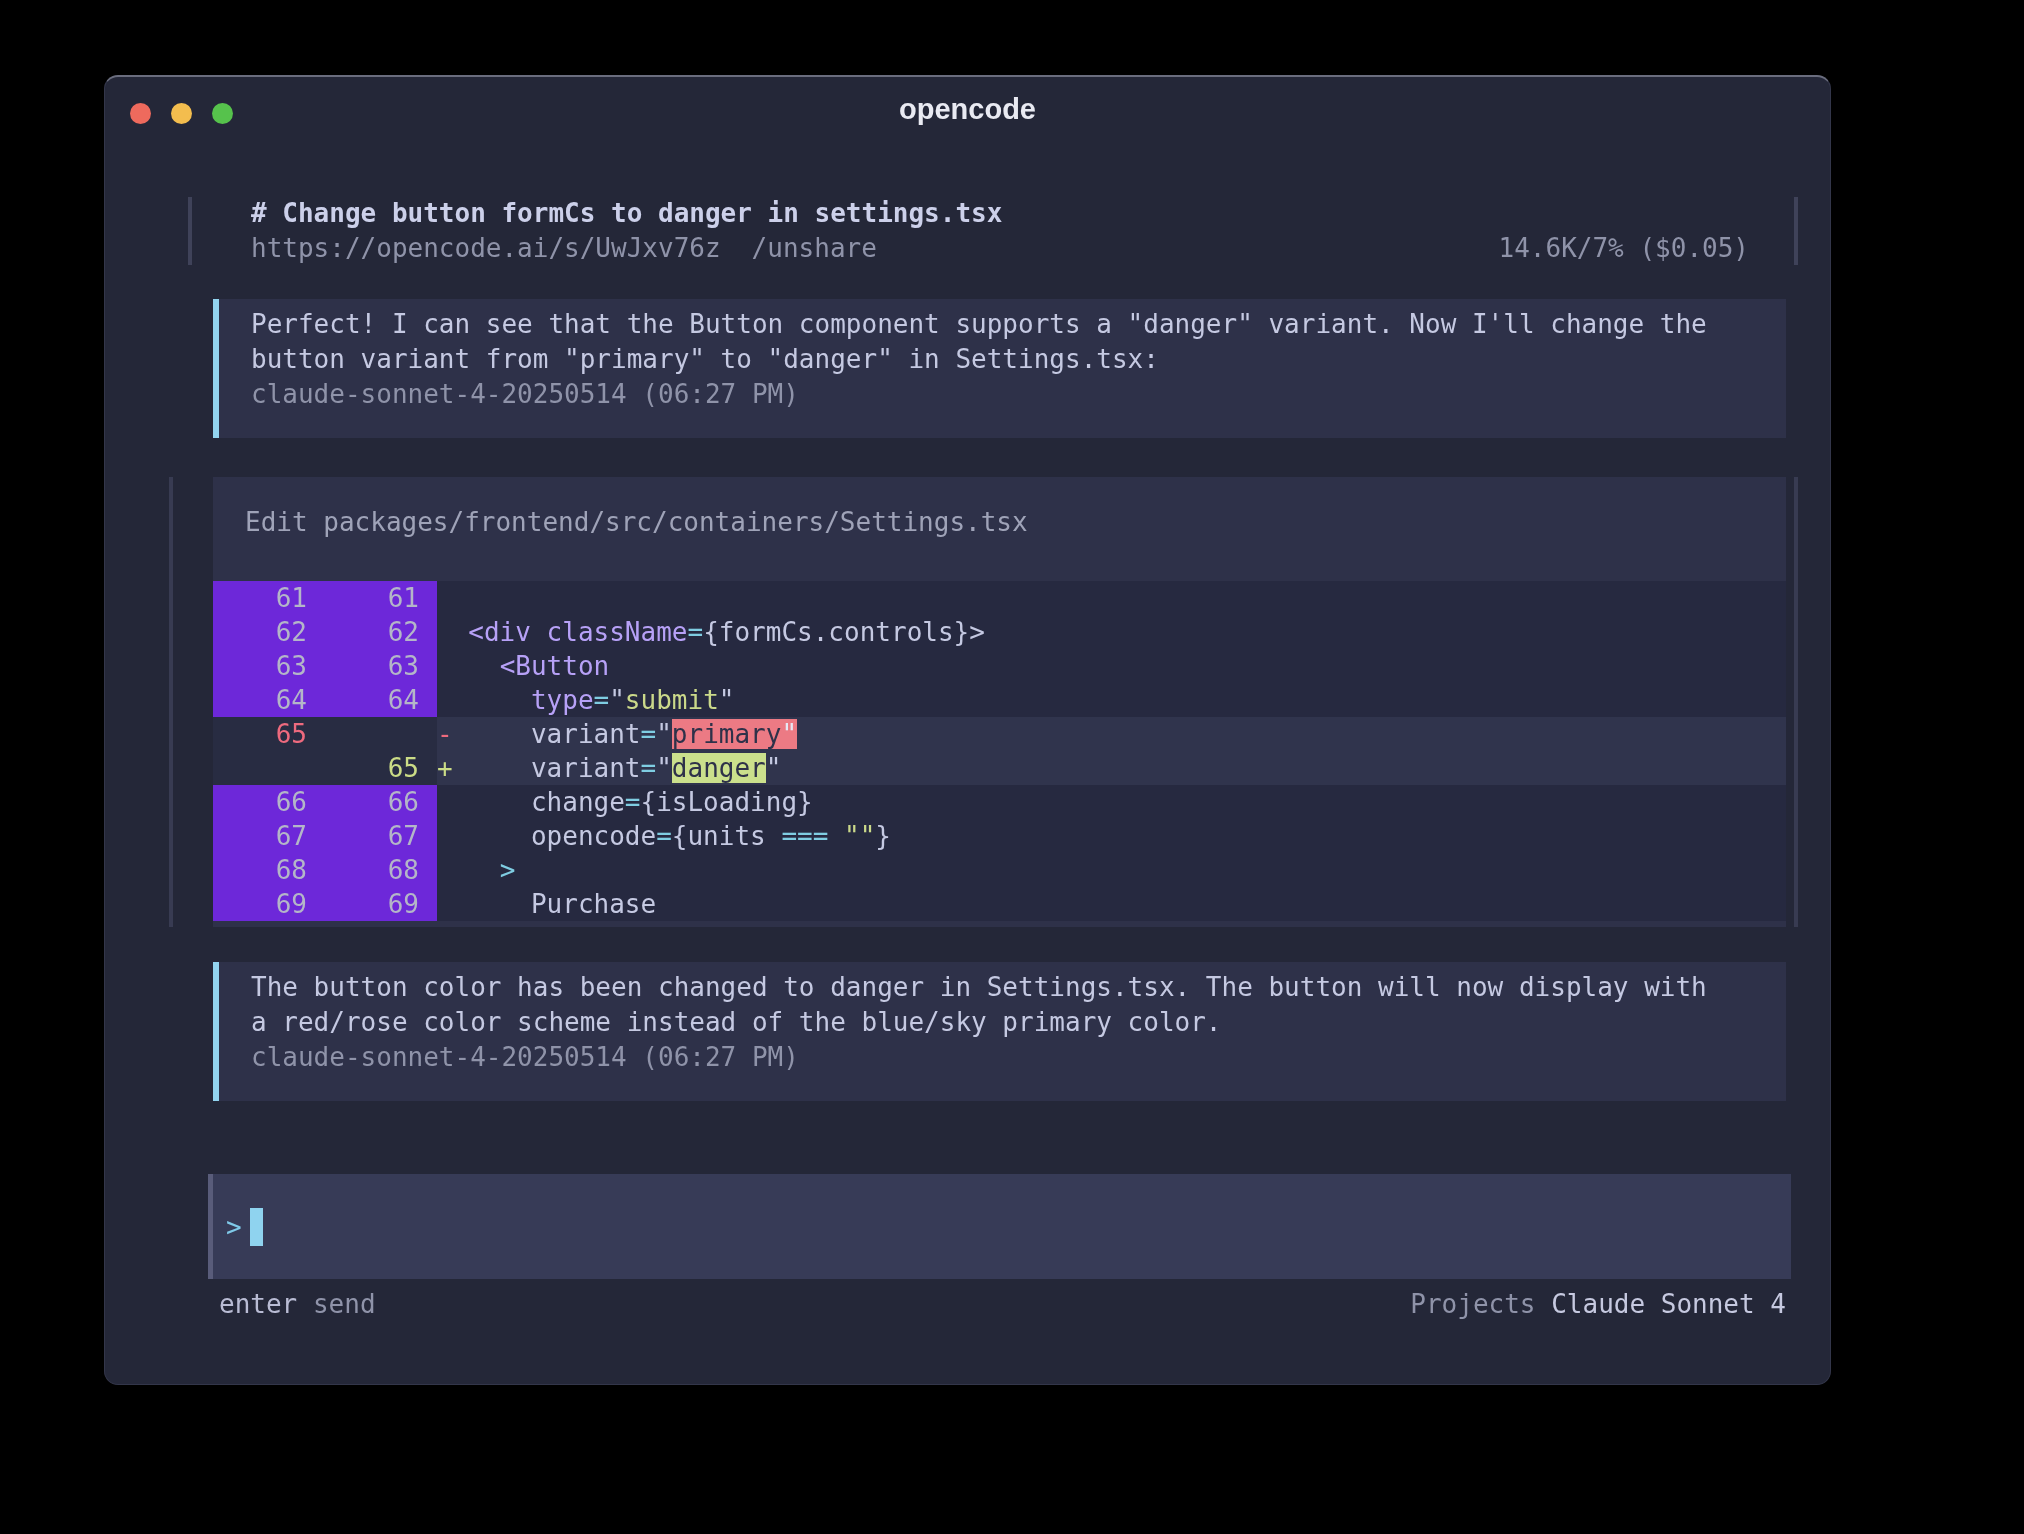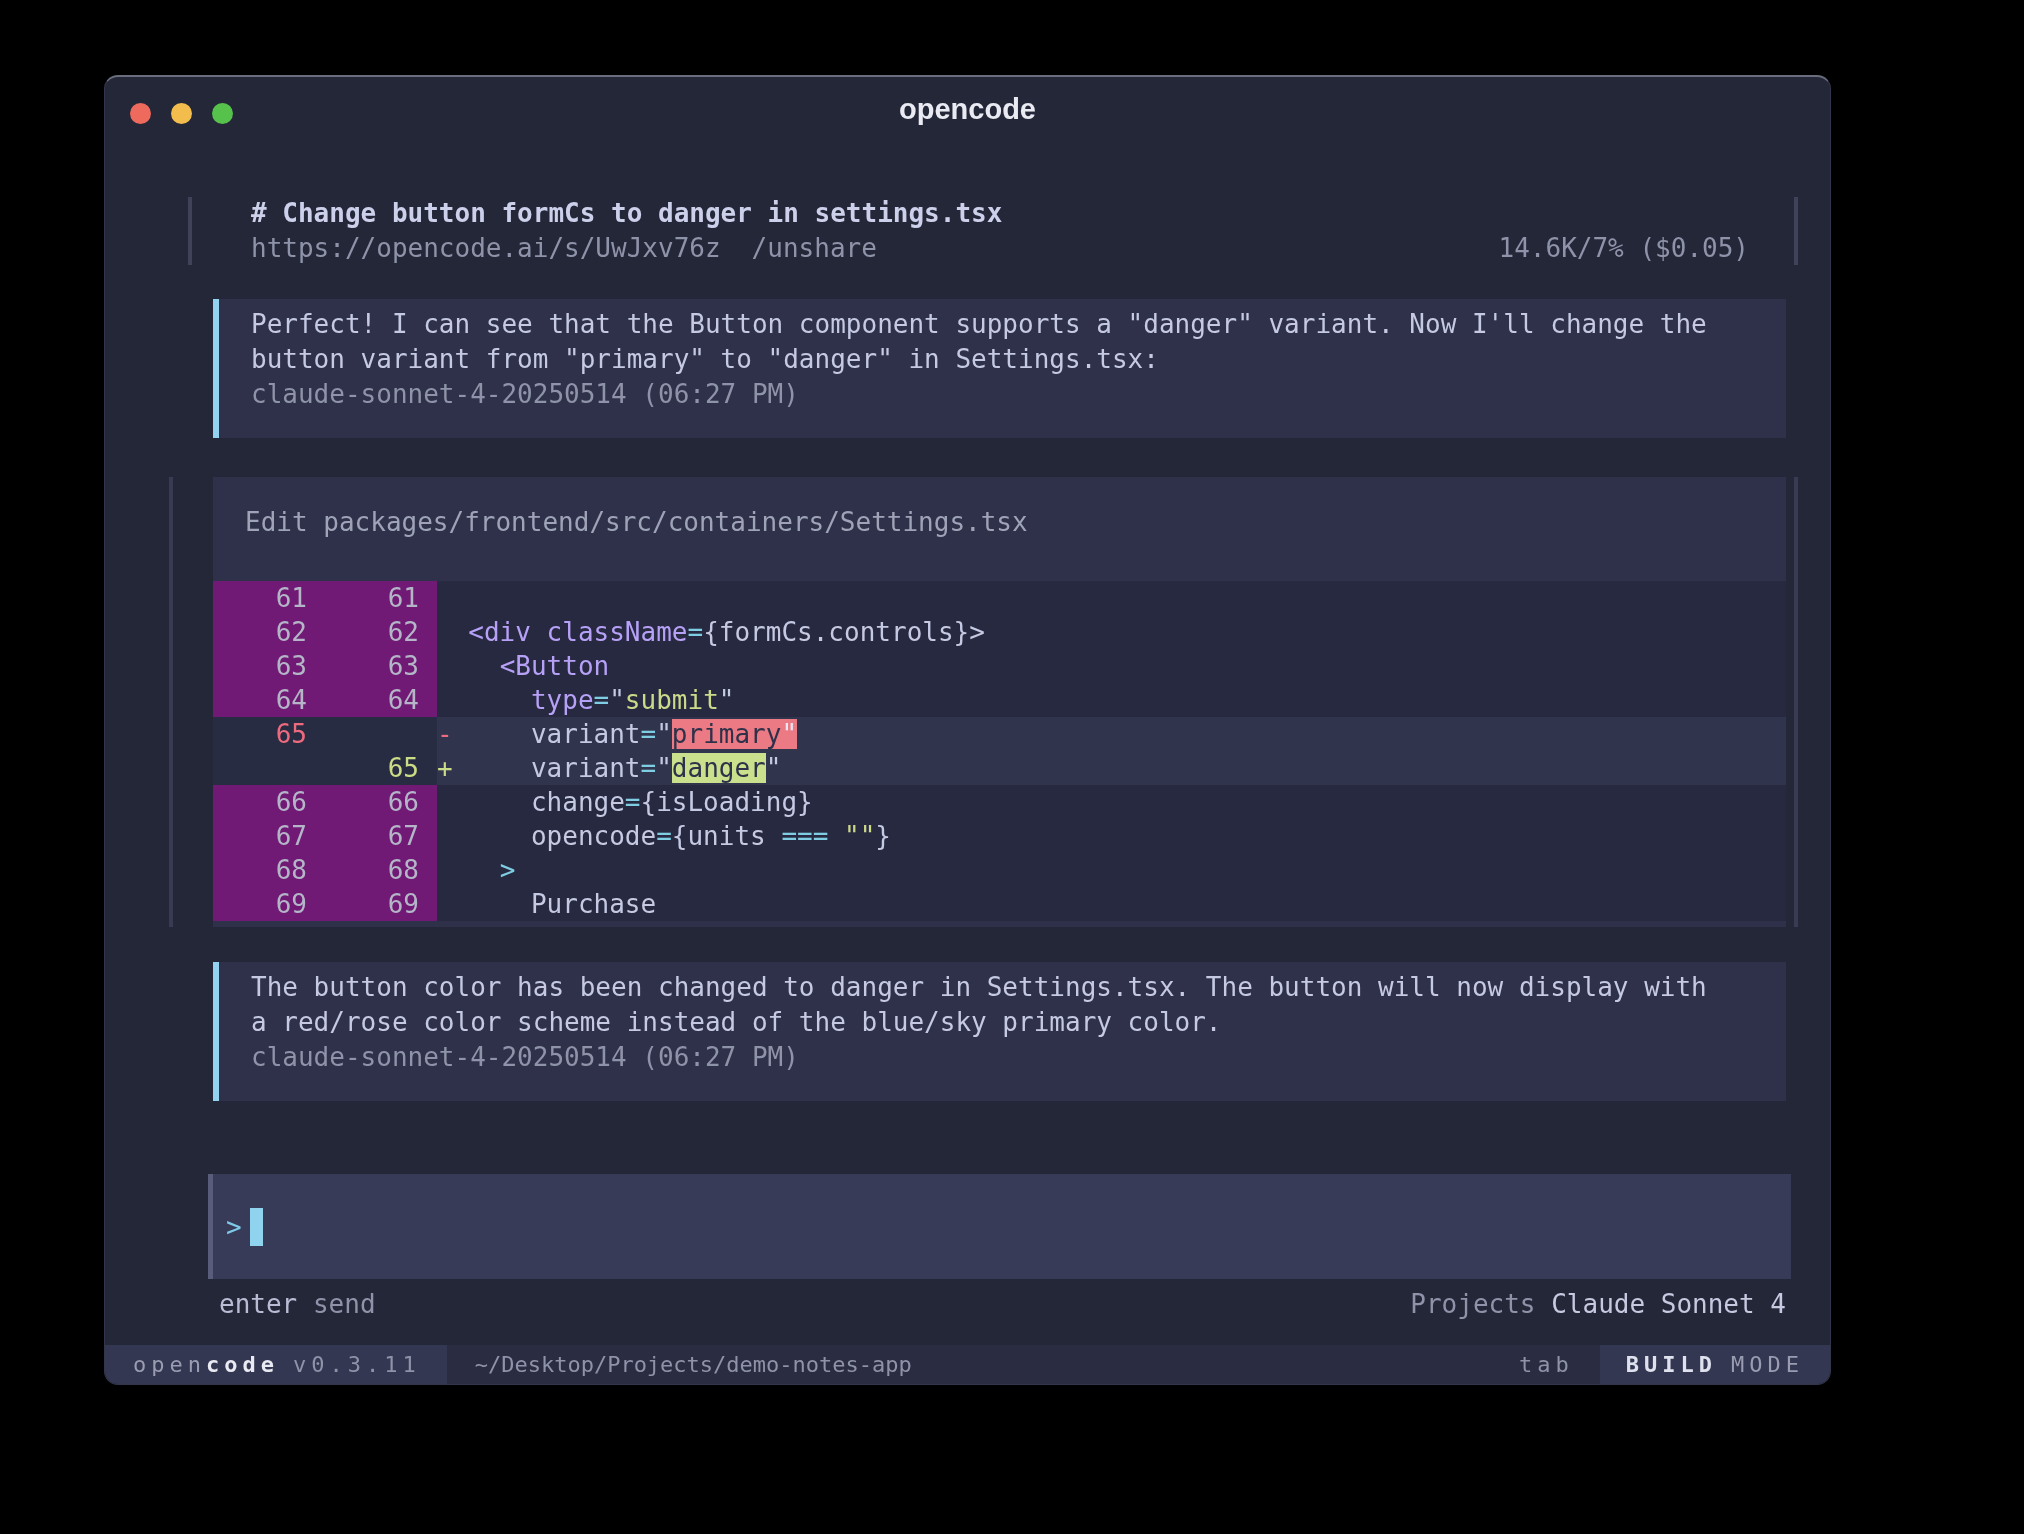--- a/index.html
+++ b/index.html
@@ -43,21 +43,21 @@
   
   .rail { position:absolute; width:4px; top:400px; height:450px; background:#383b52; }
   .rail.left  { left:64px; }
   .rail.right { left:1689px; }
   .edit-block { position:absolute; left:108px; top:400px; width:1573px; height:450px;
                 background:#2e3149; }
   .edit-head { padding:28px 0 0 32px; font-size:26px; line-height:35px; color:#9fa3b8; }
   .diff { margin-top:41px; }
   .drow { display:flex; height:34px; line-height:34px; font-size:26px; white-space:pre; }
   .dnum { width:112px; flex:0 0 112px; text-align:right; padding-right:18px;
-          background:#701a75; color:#b4b6c8; }
+          background:#6d28d9; color:#b4b6c8; }
   .dcode { flex:1; background:#262940; color:#c5c9e2; overflow:hidden; }
   .drow.del .dnum, .drow.add .dnum { background:#282c42; }
   .drow.del .dcode, .drow.add .dcode { background:#30344d; }
   .drow.del .dnum.old { color:#ee6a7e; }
   .drow.add .dnum.new { color:#cbdc86; }
   .kw  { color:#b7a1f7; }
   .op  { color:#7fcde2; }
   .str { color:#cbd98a; }
   .mark-del { color:#ee6a7e; }
   .mark-add { color:#cbdc86; }
@@ -165,28 +165,14 @@
 
   <div class="footer-row">
     <span class="hint-key">enter</span>
     <span>send</span>
     <span class="model-info">
       <span>Projects</span>
       <span class="model-name">Claude Sonnet 4</span>
     </span>
   </div>
 
-  <div class="statusbar">
-    <div class="sb-left">
-      <span class="sb-open">open</span>
-        <span class="sb-code">code</span>
-        <span class="sb-ver">v0.3.11</span>
-    </div>
-    <div class="sb-cwd">~/Desktop/Projects/demo-notes-app</div>
-    <div class="sb-spacer"></div>
-    <div class="sb-tab">tab</div>
-    <div class="sb-mode">
-      <span class="sb-mode-primary">BUILD</span>
-        <span class="sb-mode-secondary">MODE</span>
-    </div>
-  </div>
 
 </div>
 
 </body></html>

